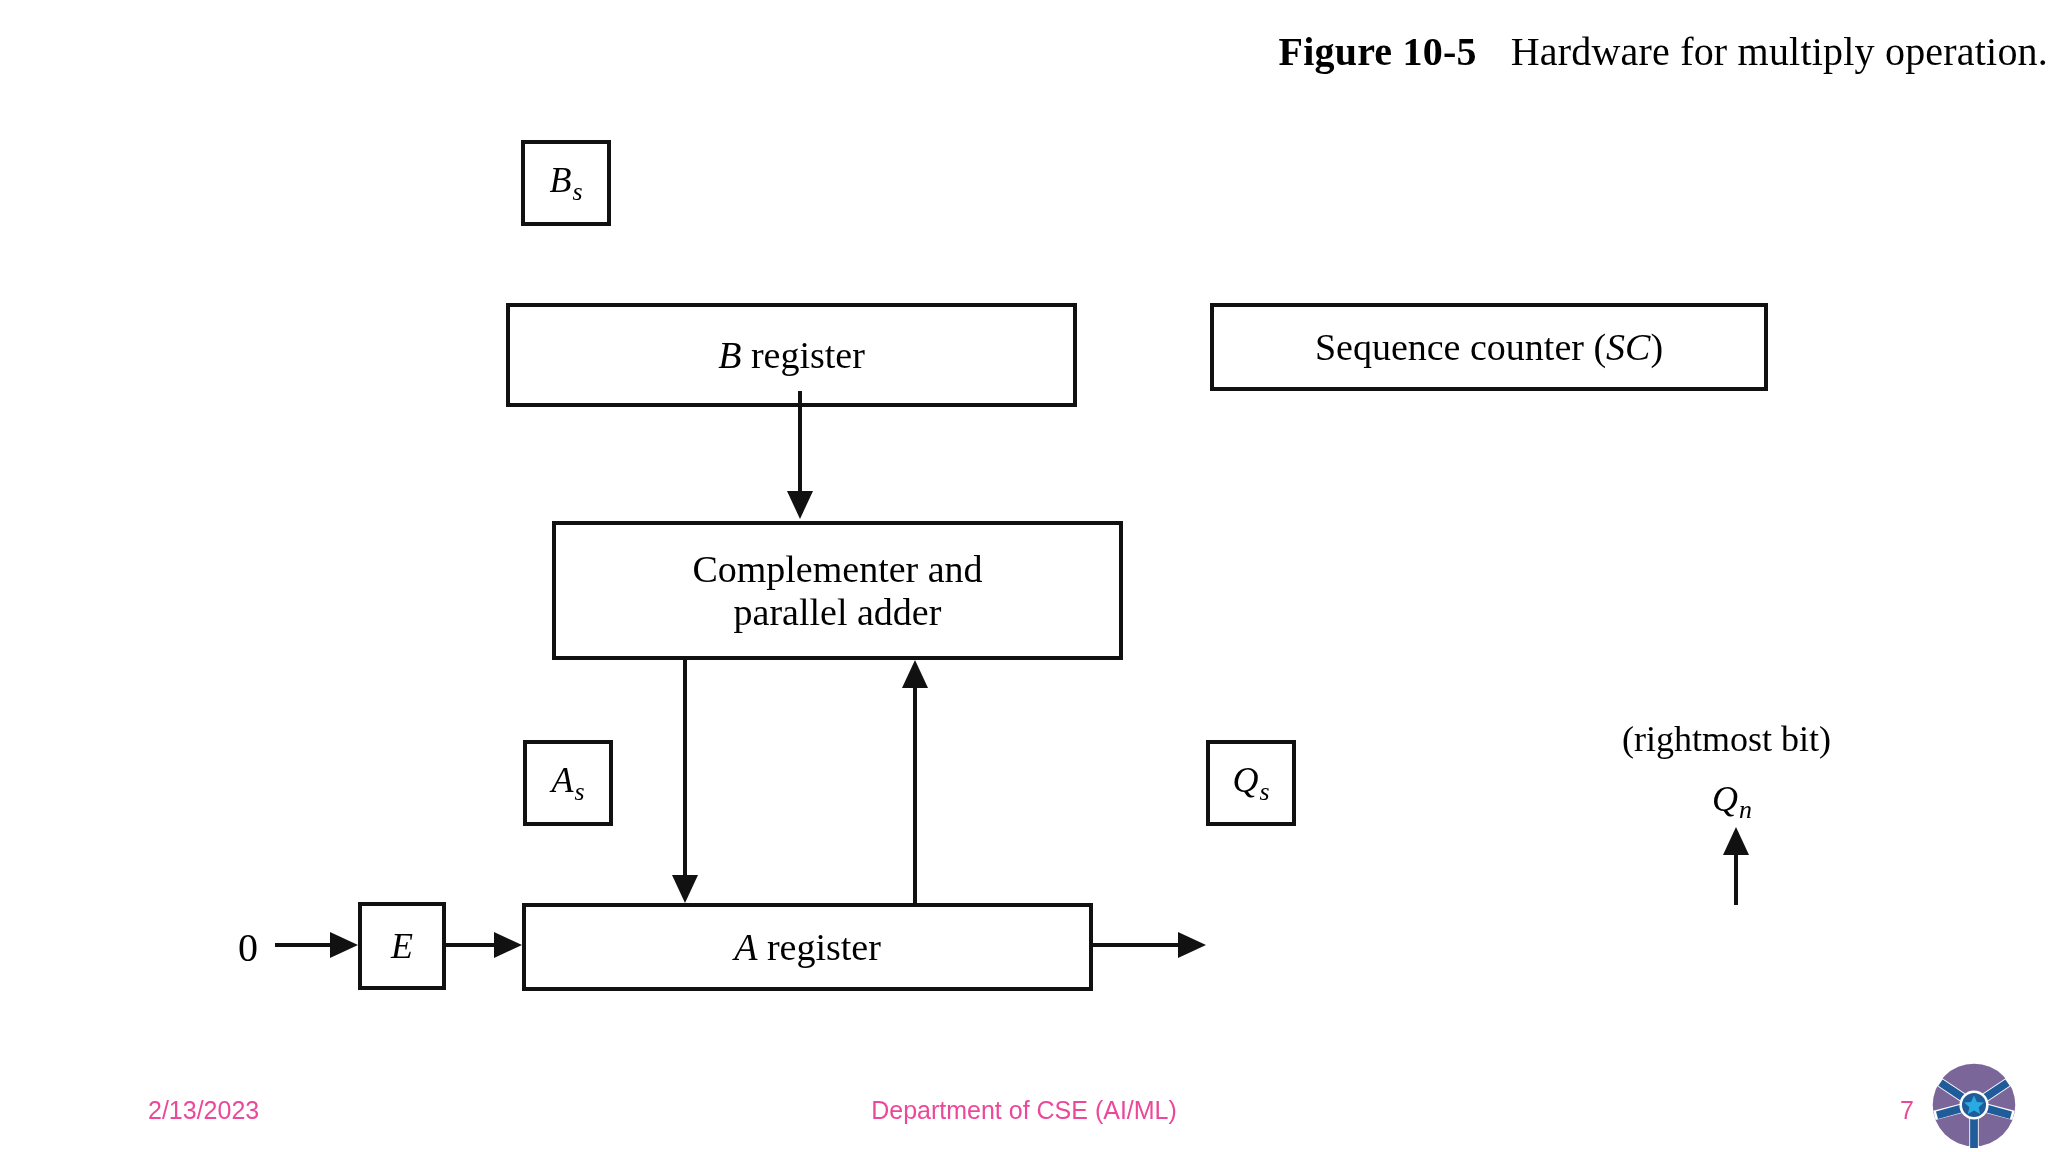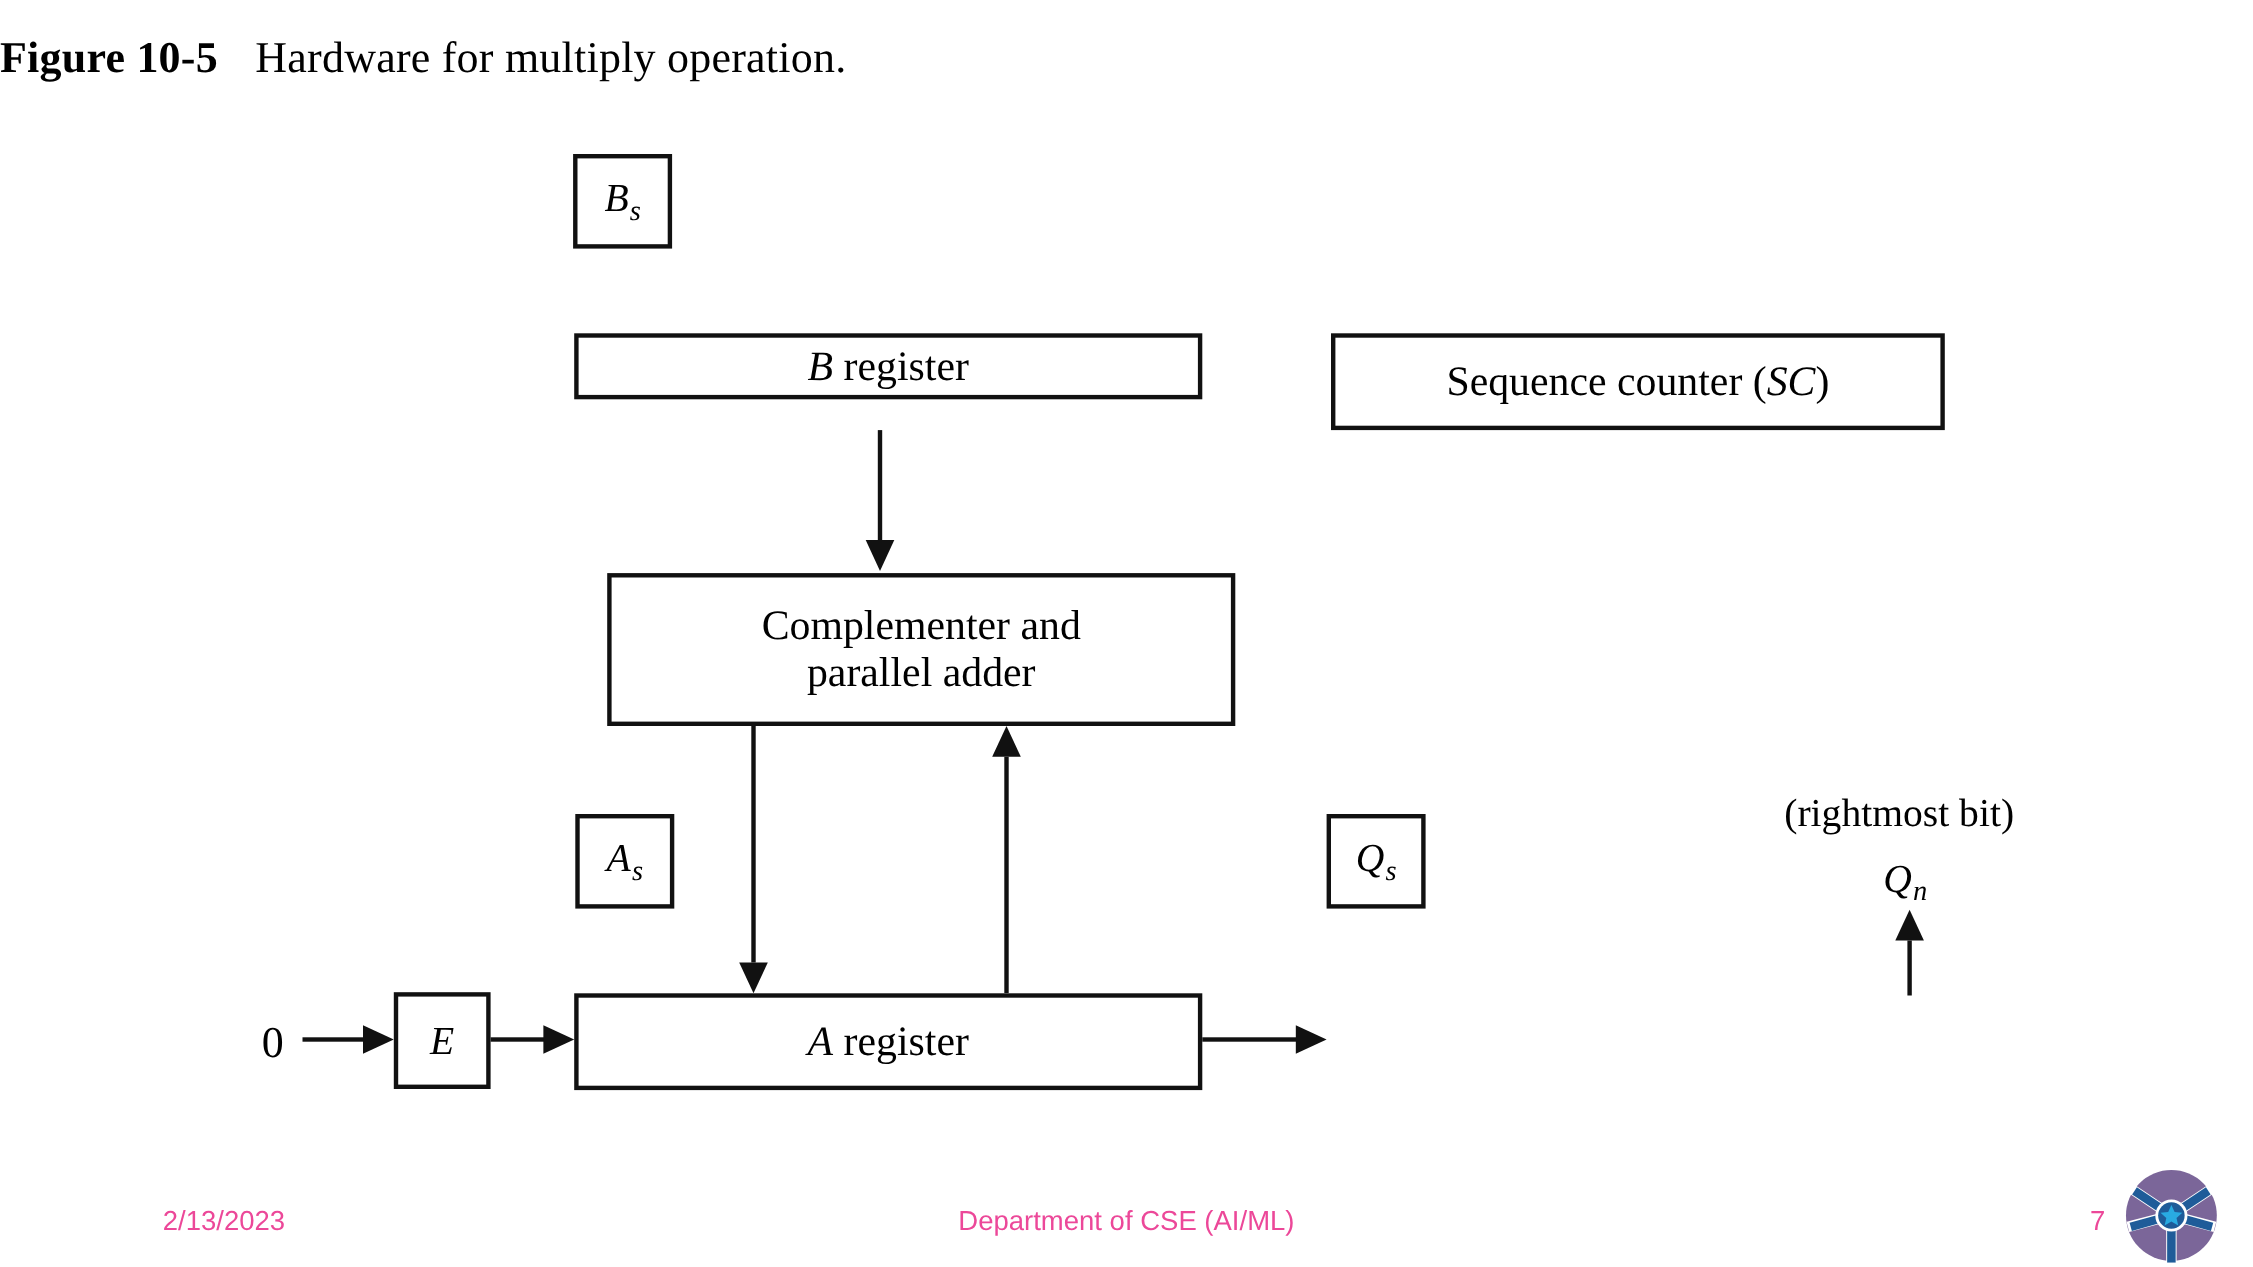--- a/index.html
+++ b/index.html
@@ -16,21 +16,21 @@
     font-family: "Liberation Serif", serif;
     color: #000000;
   }
 
   
   #figure-caption {
     position: absolute;
     left: 0;
     top: 28px;
     width: 2048px;
-    text-align: left;
+    text-align: right;
     font-size: 40px;
     letter-spacing: 0.2px;
     white-space: nowrap;
   }
   #figure-caption .fig-label {
     font-weight: bold;
   }
   #figure-caption .fig-gap {
     display: inline-block;
     width: 34px;
@@ -132,21 +132,21 @@
 <div id="slide">
 
   <div id="figure-caption">
     <span class="fig-label">Figure 10-5</span><span class="fig-gap"></span><span>Hardware for multiply operation.</span>
   </div>
 
   <div class="box flag-box" style="left:521px; top:140px; width:90px; height:86px;">
     <span class="lbl"><span class="ital">B</span><span class="sub">s</span></span>
   </div>
 
-  <div class="box" style="left:522px; top:303px; width:571px; height:60px;">
+  <div class="box" style="left:506px; top:303px; width:571px; height:104px;">
     <span class="lbl"><span class="ital">B</span> register</span>
   </div>
 
   <div class="box" style="left:1210px; top:303px; width:558px; height:88px;">
     <span class="lbl">Sequence counter (<span class="ital">SC</span>)</span>
   </div>
 
   <div class="vline" style="left:798px; top:391px; height:100px;"></div>
   <div class="arrow-down" style="left:787px; top:491px;"></div>
 

